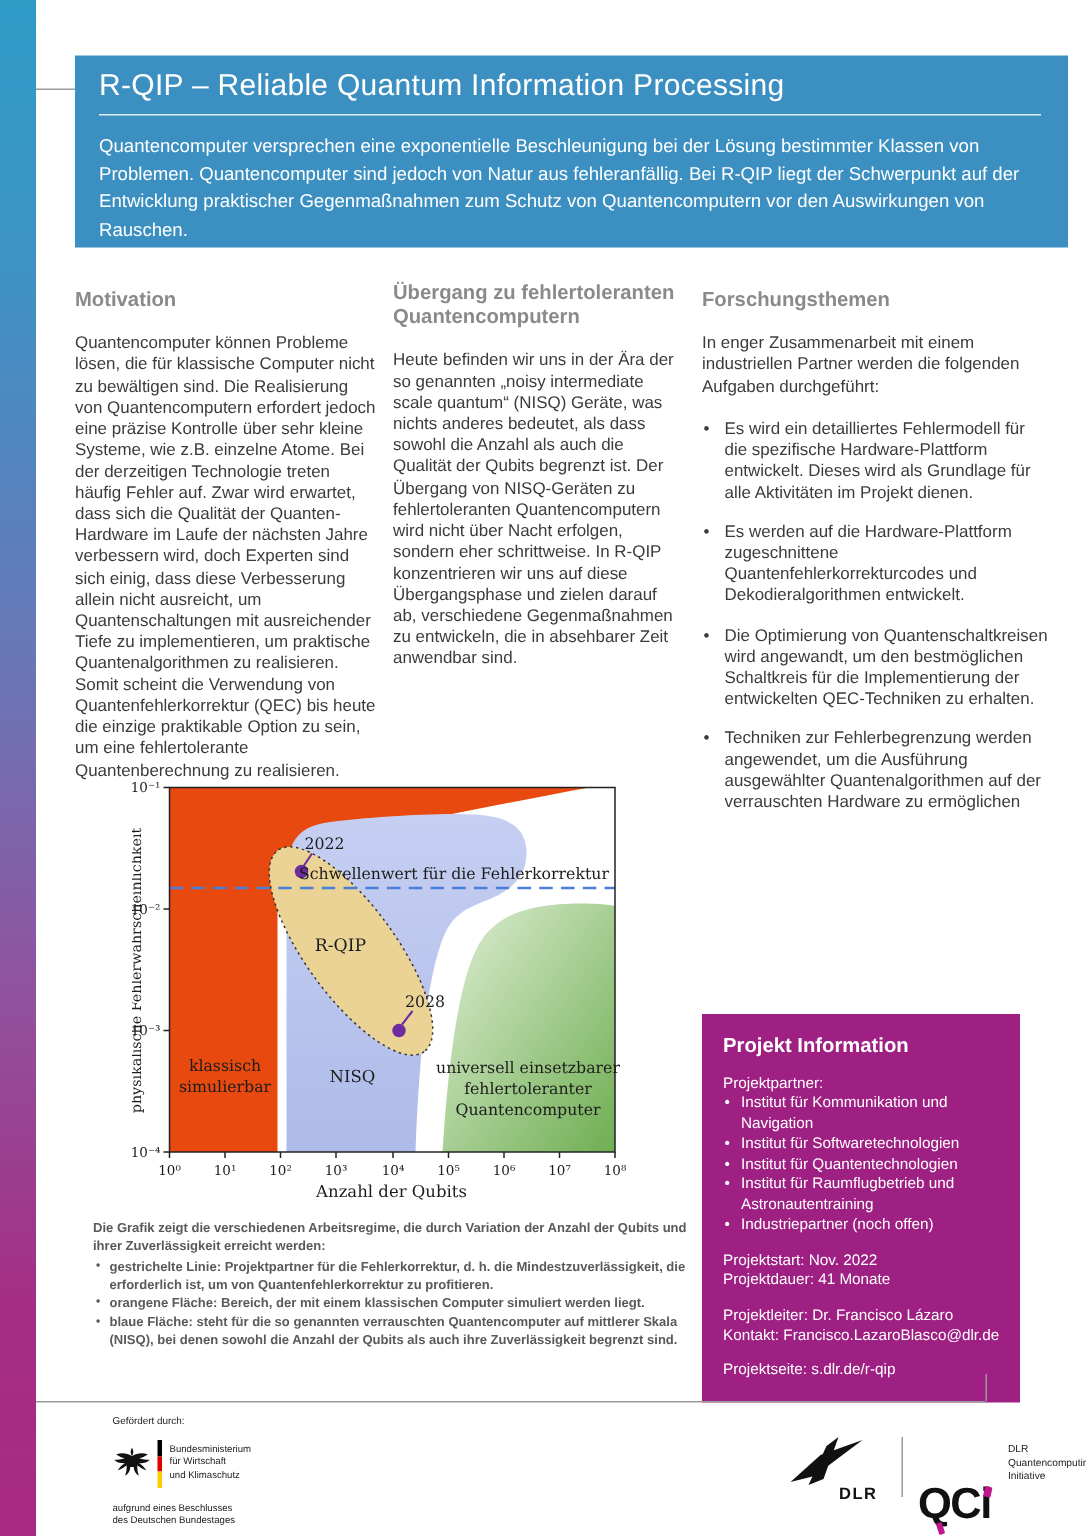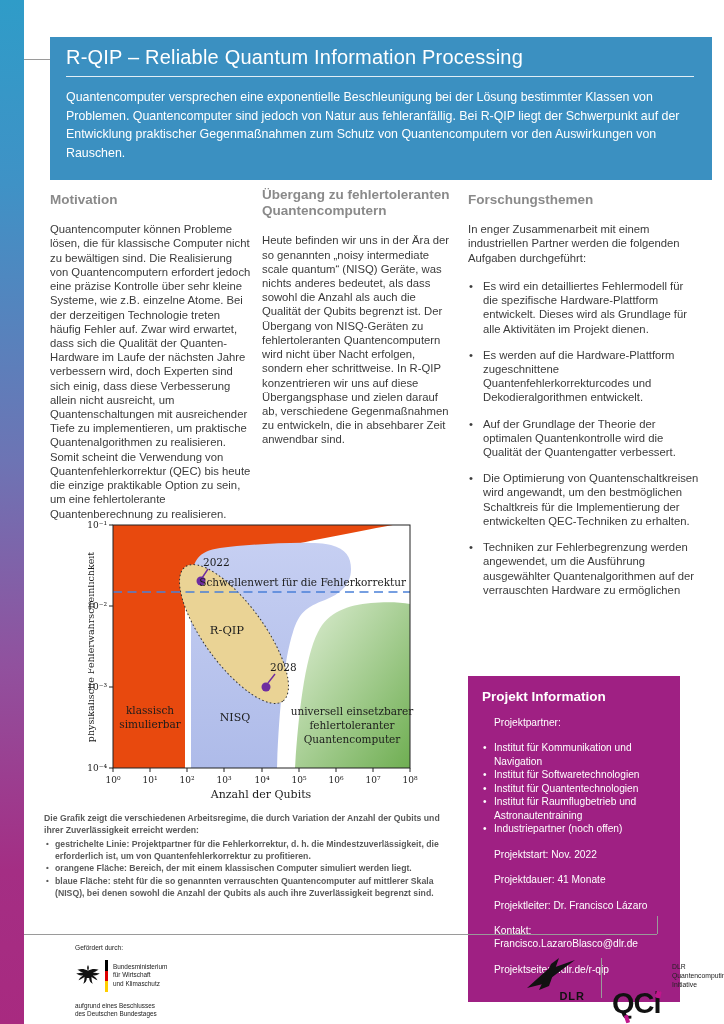--- a/index.html
+++ b/index.html
@@ -4,49 +4,49 @@
 <style>
   html,body{margin:0;padding:0;background:#fff;}
   #poster{position:relative;width:724px;height:1024px;background:#ffffff;overflow:hidden;
           font-family:"Liberation Sans",sans-serif;color:#3b3b3b;}
   
   .stripe{position:absolute;left:0;top:0;width:24px;height:1024px;
     background:linear-gradient(180deg,#2f9cc8 0%,#3f92c6 18%,#6d74b4 45%,#91519e 65%,#a42e84 85%,#a82a80 100%);}
   .connector{position:absolute;left:24px;top:59px;width:26px;height:1px;background:#9a9a9a;}
   
   .header-box{position:absolute;left:50px;top:37px;width:662px;background:#3b90c1;color:#fff;
-    padding:9px 18px 18px 16px;box-sizing:border-box;}
+    padding:9px 18px 3px 16px;box-sizing:border-box;}
   .header-box h1{margin:0;font-size:20px;font-weight:400;letter-spacing:.2px;}
   .header-rule{border:none;border-top:1px solid rgba(255,255,255,.85);margin:7px 0 11px 0;}
   .header-box p{margin:0;font-size:12.4px;line-height:1.5;font-weight:400;}
   
   .col{position:absolute;}
   .col h2{margin:0 0 14px 0;font-size:13.5px;font-weight:700;color:#8a8a8a;line-height:1.2;}
   .col p{margin:0;font-size:11.3px;line-height:1.26;color:#3b3b3b;}
   .col-motivation{left:50px;top:192px;width:203px;}
   .col-transition{left:262px;top:187px;width:194px;}
   .col-research{left:468px;top:192px;width:233px;}
   .rbullets{list-style:none;margin:14px 0 0 0;padding:0;font-size:11.3px;line-height:1.26;}
   .rbullets li{position:relative;padding-left:15px;margin-bottom:12px;}
   .rbullets li::before{content:"•";position:absolute;left:1px;top:0;}
   
   .chart{position:absolute;left:88px;top:513px;width:372px;height:292px;}
   .chart text{font-family:"DejaVu Serif",serif;fill:#1c1c1c;}
   
-  .caption{position:absolute;left:44px;top:812px;width:412px;font-size:8.7px;font-weight:700;
+  .caption{position:absolute;left:62px;top:812px;width:412px;font-size:8.7px;font-weight:700;
     color:#5a5a5a;line-height:1.42;}
   .caption p{margin:0;}
   .caption ul{list-style:none;margin:1px 0 0 0;padding:0;}
   .caption li{position:relative;padding-left:11px;}
   .caption li::before{content:"•";position:absolute;left:2px;top:0;font-size:8px;}
   
   .project{position:absolute;left:468px;top:676px;width:212px;background:#9f2083;color:#fff;
     padding:13px 12px 14px 14px;box-sizing:border-box;}
   .project h3{margin:0 0 12px 0;font-size:13.5px;font-weight:700;}
-  .project .pline{font-size:10.2px;line-height:1.32;margin:12px;}
+  .project .pline{font-size:10.2px;line-height:1.32;margin:0;}
   .project ul{list-style:none;margin:0 0 10px 0;padding:0;font-size:10.2px;line-height:1.32;}
   .project li{position:relative;padding-left:12px;}
   .project li::before{content:"•";position:absolute;left:1px;top:0;}
   .pgroup{margin-bottom:10px;}
   
   .hline{position:absolute;left:24px;top:934px;width:633px;height:1px;background:#9a9a9a;}
   .vline{position:absolute;left:657px;top:916px;width:1px;height:18px;background:#9a9a9a;}
   
   .funded{position:absolute;left:75px;top:944px;font-size:6.6px;color:#222;}
   .bmwk{position:absolute;left:75px;top:960px;display:flex;align-items:flex-start;}
@@ -88,21 +88,20 @@
     <h2>Übergang zu fehlertoleranten Quantencomputern</h2>
     <p>Heute befinden wir uns in der Ära der so genannten „noisy intermediate scale quantum“ (NISQ) Geräte, was nichts anderes bedeutet, als dass sowohl die Anzahl als auch die Qualität der Qubits begrenzt ist. Der Übergang von NISQ-Geräten zu fehlertoleranten Quantencomputern wird nicht über Nacht erfolgen, sondern eher schrittweise. In R-QIP konzentrieren wir uns auf diese Übergangsphase und zielen darauf ab, verschiedene Gegenmaßnahmen zu entwickeln, die in absehbarer Zeit anwendbar sind.</p>
   </div>
 
   <div class="col col-research">
     <h2>Forschungsthemen</h2>
     <p>In enger Zusammenarbeit mit einem industriellen Partner werden die folgenden Aufgaben durchgeführt:</p>
     <ul class="rbullets">
       <li>Es wird ein detailliertes Fehlermodell für die spezifische Hardware-Plattform entwickelt. Dieses wird als Grundlage für alle Aktivitäten im Projekt dienen.</li>
       <li>Es werden auf die Hardware-Plattform zugeschnittene Quantenfehlerkorrekturcodes und Dekodieralgorithmen entwickelt.</li>
-      <li>Auf der Grundlage der Theorie der optimalen Quantenkontrolle wird die Qualität der Quantengatter verbessert.</li>
       <li>Die Optimierung von Quantenschaltkreisen wird angewandt, um den bestmöglichen Schaltkreis für die Implementierung der entwickelten QEC-Techniken zu erhalten.</li>
       <li>Techniken zur Fehlerbegrenzung werden angewendet, um die Ausführung ausgewählter Quantenalgorithmen auf der verrauschten Hardware zu ermöglichen</li>
     </ul>
   </div>
 
   <svg class="chart" viewBox="0 0 372 292" xmlns="http://www.w3.org/2000/svg">
     <defs>
       <clipPath id="plotclip">
           <rect x="25" y="12" width="297" height="243"></rect>
         </clipPath>

